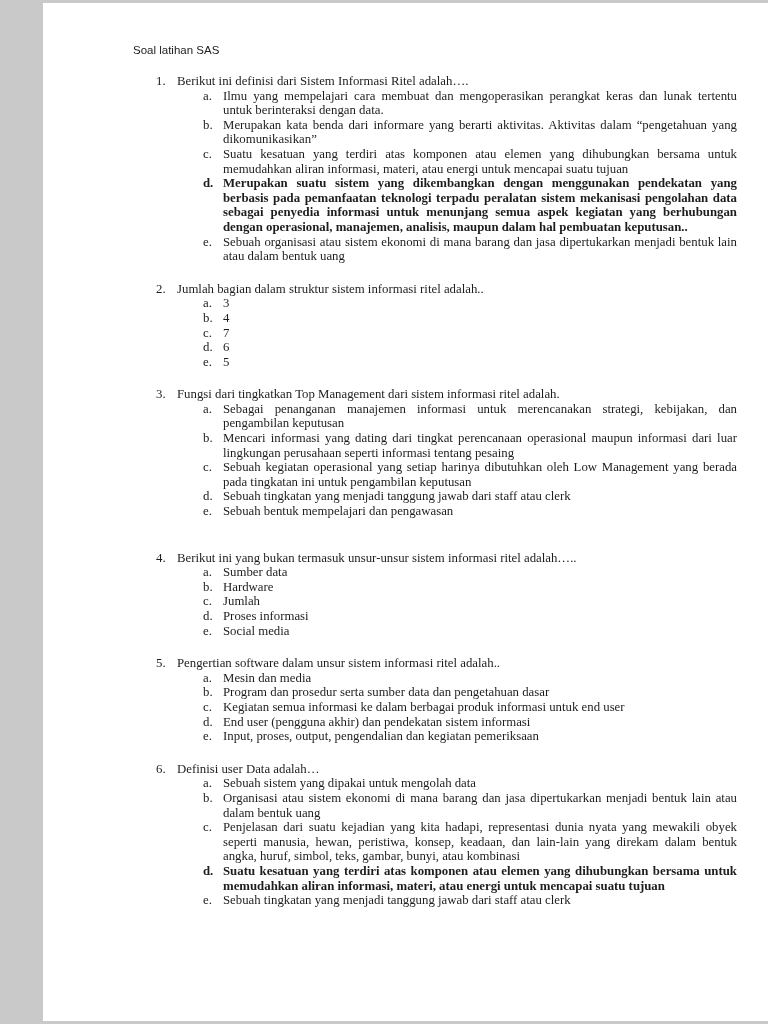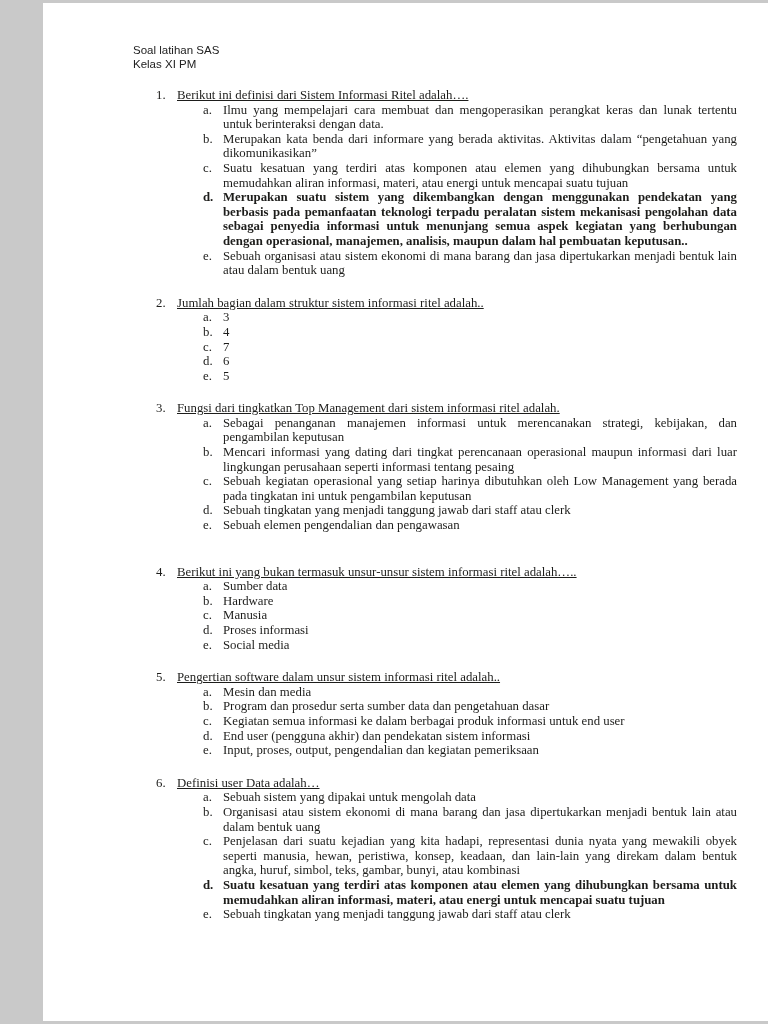--- a/index.html
+++ b/index.html
@@ -31,56 +31,55 @@
     padding-left: 23px;
     font-size: 12.8px;
     line-height: 14.6px;
   }
   .question { margin-bottom: 18px; }
   .question:nth-of-type(4) { margin-top: 32px; }
   .q-head { display: flex; }
   .q-num {
     flex: 0 0 21px;
   }
-  .q-text { flex: 1; text-decoration: underline; }
+  .q-text { flex: 1; }
   .options {
     list-style: none;
     padding-left: 47px;
   }
   .option { display: flex; }
   .opt-letter { flex: 0 0 20px; }
   .opt-text {
     flex: 1;
     text-align: justify;
   }
   .option.bold .opt-text,
   .option.bold .opt-letter { font-weight: bold; }
 </style>
 </head>
 <body>
 
 <div class="page">
   <div class="doc-header">
     <div>Soal latihan SAS</div>
-    <div>Kelas XI PM</div>
   </div>
   <ol class="questions">
       <li class="question">
         <div class="q-head">
           <span class="q-num">1.</span>
           <span class="q-text">Berikut ini definisi dari Sistem Informasi Ritel adalah….</span>
         </div>
         <ol class="options">
           <li class="option">
             <span class="opt-letter">a.</span>
             <span class="opt-text">Ilmu yang mempelajari cara membuat dan mengoperasikan perangkat keras dan lunak tertentu untuk berinteraksi dengan data.</span>
           </li>
           <li class="option">
             <span class="opt-letter">b.</span>
-            <span class="opt-text">Merupakan kata benda dari informare yang berada aktivitas. Aktivitas dalam “pengetahuan yang dikomunikasikan”</span>
+            <span class="opt-text">Merupakan kata benda dari informare yang berarti aktivitas. Aktivitas dalam “pengetahuan yang dikomunikasikan”</span>
           </li>
           <li class="option">
             <span class="opt-letter">c.</span>
             <span class="opt-text">Suatu kesatuan yang terdiri atas komponen atau elemen yang dihubungkan bersama untuk memudahkan aliran informasi, materi, atau energi untuk mencapai suatu tujuan</span>
           </li>
           <li class="option bold">
             <span class="opt-letter">d.</span>
             <span class="opt-text">Merupakan suatu sistem yang dikembangkan dengan menggunakan pendekatan yang berbasis pada pemanfaatan teknologi terpadu peralatan sistem mekanisasi pengolahan data sebagai penyedia informasi untuk menunjang semua aspek kegiatan yang berhubungan dengan operasional, manajemen, analisis, maupun dalam hal pembuatan keputusan..</span>
           </li>
           <li class="option">
@@ -134,41 +133,41 @@
           <li class="option">
             <span class="opt-letter">c.</span>
             <span class="opt-text">Sebuah kegiatan operasional yang setiap harinya dibutuhkan oleh Low Management yang berada pada tingkatan ini untuk pengambilan keputusan</span>
           </li>
           <li class="option">
             <span class="opt-letter">d.</span>
             <span class="opt-text">Sebuah tingkatan yang menjadi tanggung jawab dari staff atau clerk</span>
           </li>
           <li class="option">
             <span class="opt-letter">e.</span>
-            <span class="opt-text">Sebuah elemen pengendalian dan pengawasan</span>
+            <span class="opt-text">Sebuah bentuk mempelajari dan pengawasan</span>
           </li>
         </ol>
       </li>
       <li class="question">
         <div class="q-head">
           <span class="q-num">4.</span>
           <span class="q-text">Berikut ini yang bukan termasuk unsur-unsur sistem informasi ritel adalah…..</span>
         </div>
         <ol class="options">
           <li class="option">
             <span class="opt-letter">a.</span>
             <span class="opt-text">Sumber data</span>
           </li>
           <li class="option">
             <span class="opt-letter">b.</span>
             <span class="opt-text">Hardware</span>
           </li>
           <li class="option">
             <span class="opt-letter">c.</span>
-            <span class="opt-text">Manusia</span>
+            <span class="opt-text">Jumlah</span>
           </li>
           <li class="option">
             <span class="opt-letter">d.</span>
             <span class="opt-text">Proses informasi</span>
           </li>
           <li class="option">
             <span class="opt-letter">e.</span>
             <span class="opt-text">Social media</span>
           </li>
         </ol>

